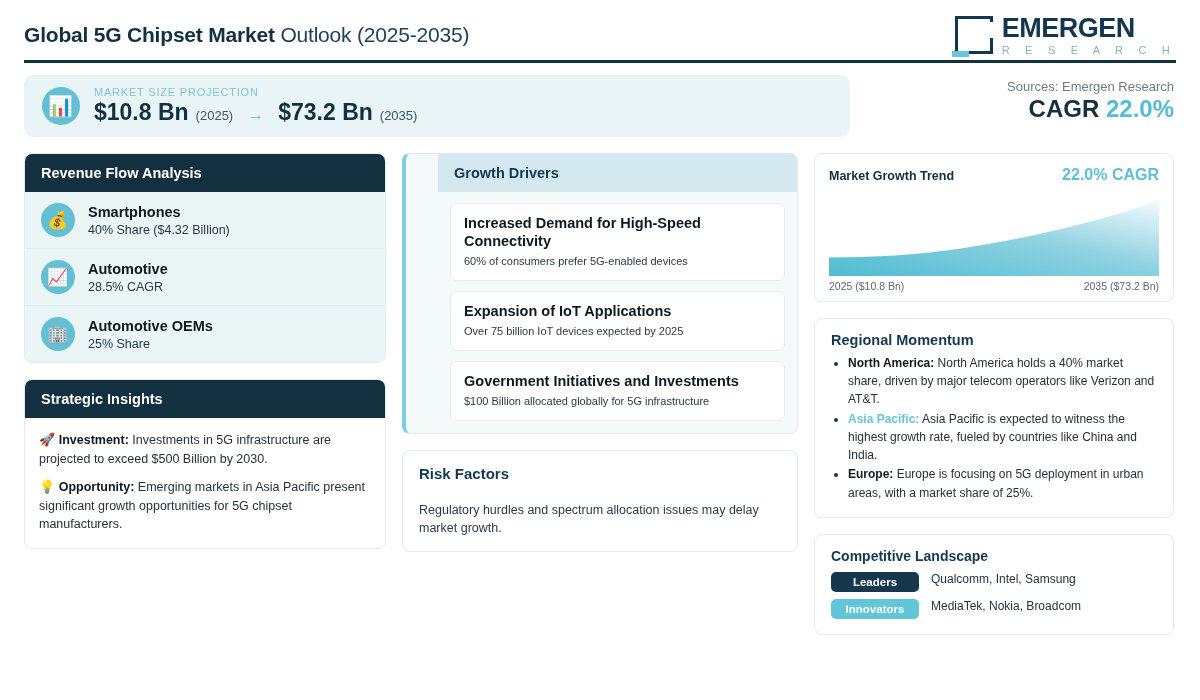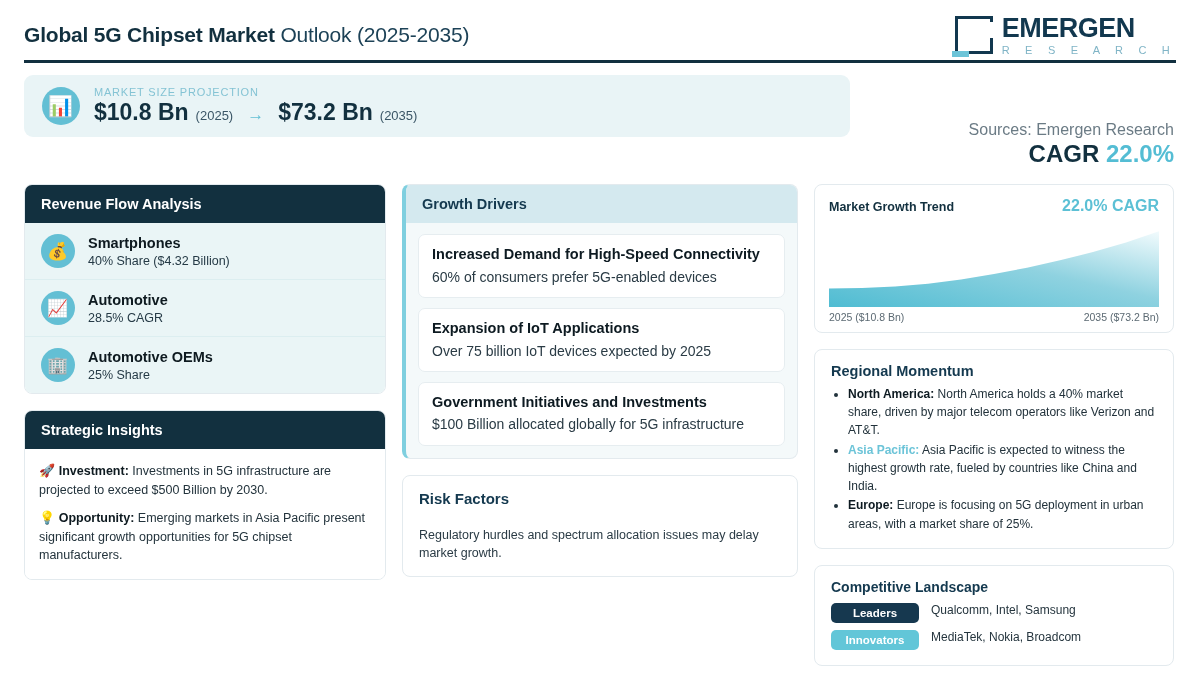--- a/index.html
+++ b/index.html
@@ -62,21 +62,21 @@
     color: #84c3d4; margin-bottom: 1px;
   }
   .banner-values { display: flex; align-items: baseline; gap: 7px; white-space: nowrap; }
   .bn-big { font-size: 23px; font-weight: bold; color: #12303f; }
   .bn-yr { font-size: 13px; color: #3a5566; }
   .bn-arrow { font-size: 17px; color: #63bfd4; padding: 0 7px; }
 
   .banner-right {
     flex: 1; text-align: right; padding-right: 2px; padding-top: 4px;
   }
-  .sources { font-size: 16px; color: #6b7b85; margin-bottom: 1px; margin-top: 42px; }
+  .sources { font-size: 13px; color: #6b7b85; margin-bottom: 1px; }
   .cagr { font-size: 24px; font-weight: bold; color: #12303f; }
   .cagr .val { color: #54bdd4; }
 
   
   .cols { display: flex; gap: 16px; margin-top: 16px; align-items: flex-start; }
   .col-left  { width: 362px; flex: 0 0 362px; }
   .col-mid   { width: 396px; flex: 0 0 396px; }
   .col-right { width: 360px; flex: 0 0 360px; }
 
   .card {
@@ -106,34 +106,34 @@
   
   .insight-body { background: #ffffff; padding: 12px 14px 14px 14px; }
   .insight-p { font-size: 12.5px; line-height: 1.48; color: #23333c; margin-bottom: 9px; }
   .insight-p:last-child { margin-bottom: 0; }
   .insight-p b { color: #0e1a20; }
   .emoji { font-size: 13px; }
 
   
   .panel {
     background: #f4f9fa; border: 1px solid #e3eaee;
-    border-left: 4px solid #7fcfdf; border-radius: 8px; overflow: hidden;
+    border-left: 4px solid #7fcfdf; border-radius: 8px; overflow: hidden; padding-left: 32px;
   }
   .panel-head {
     background: #d4e9ef; color: #14394f; font-size: 14.5px;
     font-weight: bold; padding: 11px 16px;
   }
   .panel-body { padding: 11px 12px 12px 12px; }
   .driver {
     background: #ffffff; border: 1px solid #e6edf0; border-radius: 7px;
     padding: 11px 13px; margin-bottom: 10px;
   }
   .driver:last-child { margin-bottom: 0; }
   .driver-t { font-size: 14.5px; font-weight: bold; color: #0d1a21; line-height: 1.22; }
-  .driver-d { font-size: 14px; color: #2a3b45; margin-top: 4px; line-height: 1.3; }
+  .driver-d { font-size: 11px; color: #2a3b45; margin-top: 4px; line-height: 1.3; }
 
   .risk {
     background: #fff; border: 1px solid #e3eaee; border-radius: 8px;
     padding: 14px 16px; margin-top: 16px;
   }
   .risk-t { font-size: 15px; font-weight: bold; color: #14394f; margin-bottom: 19px; }
   .risk-d { font-size: 12.5px; color: #2a3b45; line-height: 1.45; }
 
   
   .chart-card {

